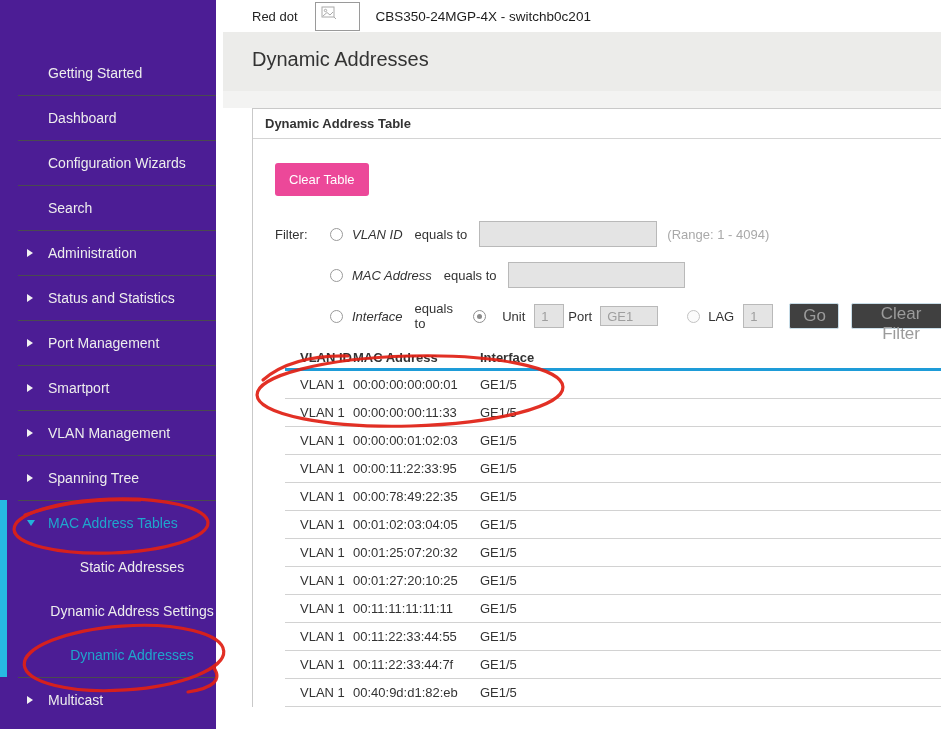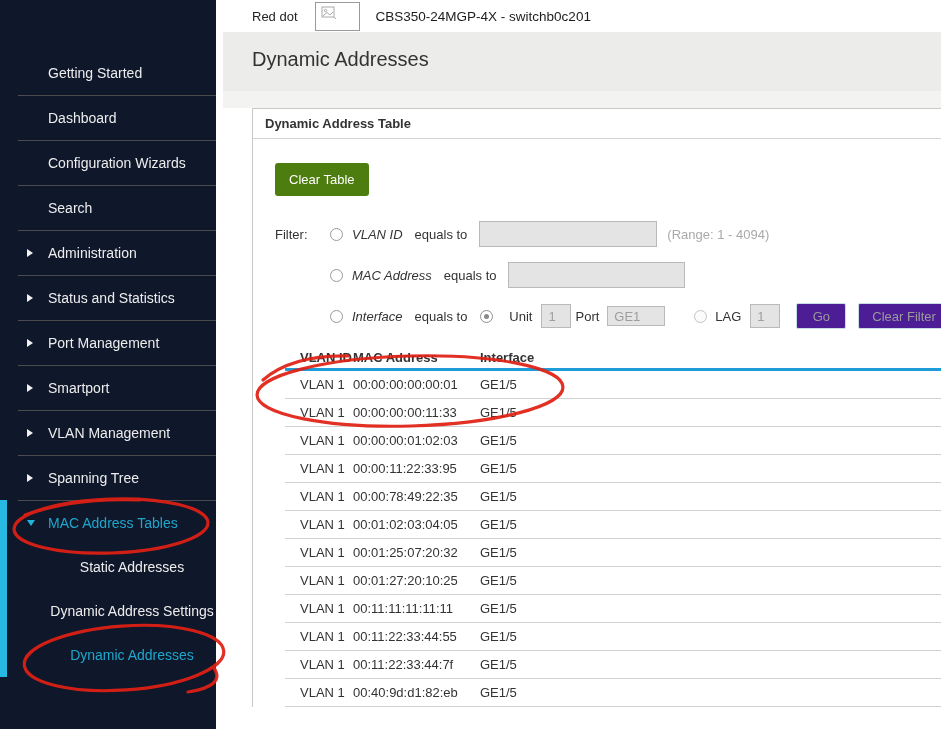--- a/index.html
+++ b/index.html
@@ -2,21 +2,21 @@
 <html><head>
 <meta charset="utf-8">
 <style>
   * { margin:0; padding:0; box-sizing:border-box; }
   html,body { width:941px; height:729px; overflow:hidden; background:#fff;
               font-family:"Liberation Sans","DejaVu Sans",sans-serif; }
   body { position:relative; }
 
   
   .sidebar { position:absolute; left:0; top:0; width:216px; height:729px;
-             background:#0f172a; padding-top:50px; }
+             background:#4c1d95; padding-top:50px; }
   .nav-item { position:relative; height:45px; display:flex; align-items:center;
               color:#ededed; font-size:14px; padding-left:48px; cursor:pointer; }
   .nav-item.sub { height:44px;justify-content:center; }
   .nav-item.divided::before { content:""; position:absolute; left:18px; right:0; top:0;
               height:1px; background:#4a4b4f; }
   .nav-item.active { color:#1fa6cc; }
   .arrow { position:absolute; left:27px; width:0; height:0; }
   .arrow.right { border-top:4px solid transparent; border-bottom:4px solid transparent;
                  border-left:6px solid #f2f2f2; }
   .arrow.down  { border-left:4px solid transparent; border-right:4px solid transparent;
@@ -36,43 +36,43 @@
   .title-band { margin-left:7px; height:59px; background:#ececea; padding:16px 0 0 29px; }
   .page-title { font-size:20px; color:#333; }
   .sub-band { margin-left:7px; height:17px; background:#f3f3f2; }
 
   .panel { margin-left:36px; width:700px; background:#fff;
            border:1px solid #c9c9c9; border-bottom:none; }
   .panel-header { height:30px; line-height:30px; padding-left:12px; font-size:13px;
                   font-weight:bold; color:#333; border-bottom:1px solid #d4d4d4; }
   .panel-body { padding:24px 0 0 22px; }
 
-  .btn-primary { display:inline-block; height:33px; padding:0 14px; background:#4d7c0f;
+  .btn-primary { display:inline-block; height:33px; padding:0 14px; background:#ec4899;
                  color:#fff; font-size:13px; border:none; border-radius:3px; cursor:pointer; }
 
   .filter-block { margin-top:25px; }
   .frow { display:flex; align-items:center; height:26px; font-size:13px; color:#333; }
   .frow + .frow { margin-top:15px; }
   .flabel { width:55px; }
   .indent { margin-left:55px; }
   .radio { width:13px; height:13px; border:1px solid #9a9a9a; border-radius:50%;
            background:#fff; flex:0 0 auto; }
   .radio.dim { border-color:#c3c3c3; background:#fbfbfb; }
   .radio.selected { border-color:#8f8f8f; position:relative; }
   .radio.selected::after { content:""; position:absolute; left:3px; top:3px; width:5px;
            height:5px; border-radius:50%; background:#8a8a8a; }
   .ffield { font-style:italic; margin-left:9px; }
   .fop { margin-left:12px; }
   .ibox { background:#e4e4e4; border:1px solid #b9b9b9; height:26px; font-size:13px;
           color:#9e9e9e; padding:0 6px; font-family:"Liberation Sans",sans-serif; }
   .ibox.small { width:30px; height:24px; }
   .ibox.sel { width:58px; height:20px; }
   .hint { color:#a9a9a9; margin-left:10px; }
-  .btn-light { height:26px; padding:0 13px; background:#4c1d95; border:1px solid #c8dde8;
-               border-radius:2px; color:#9b9b9b; font-size:13px; cursor:pointer;
+  .btn-light { height:26px; padding:0 13px; background:#404040; border:1px solid #c8dde8;
+               border-radius:2px; color:#9b9b9b; font-size:17px; cursor:pointer;
                font-family:"Liberation Sans",sans-serif; }
 
   .dtable { margin-left:10px; margin-top:17px; width:690px; }
   .thead { display:flex; height:22px; align-items:center; font-size:13px; font-weight:bold; color:#333; }
   .blue-rule { height:3px; background:#1e9cd8; }
   .trow { display:flex; height:28px; align-items:center; border-bottom:1px solid #d2d2d2;
           font-size:13px; color:#333; }
   .c0 { width:68px; padding-left:15px; }
   .c1 { width:127px; }
   .c2 { flex:1; }
@@ -127,20 +127,24 @@
         <span>MAC Address Tables</span>
       </div>
       <div class="nav-item sub">
         <span>Static Addresses</span>
       </div>
       <div class="nav-item sub">
         <span>Dynamic Address Settings</span>
       </div>
       <div class="nav-item sub active">
         <span>Dynamic Addresses</span>
+      </div>
+      <div class="nav-item divided">
+        <span class="arrow right"></span>
+        <span>Multicast</span>
       </div>
     </div>
 </nav>
 
 <div class="content">
 
   <div class="topbar">
     <span class="topbar-label">Red dot</span>
     <span class="img-box">
       <svg width="16" height="15" viewBox="0 0 16 15">

